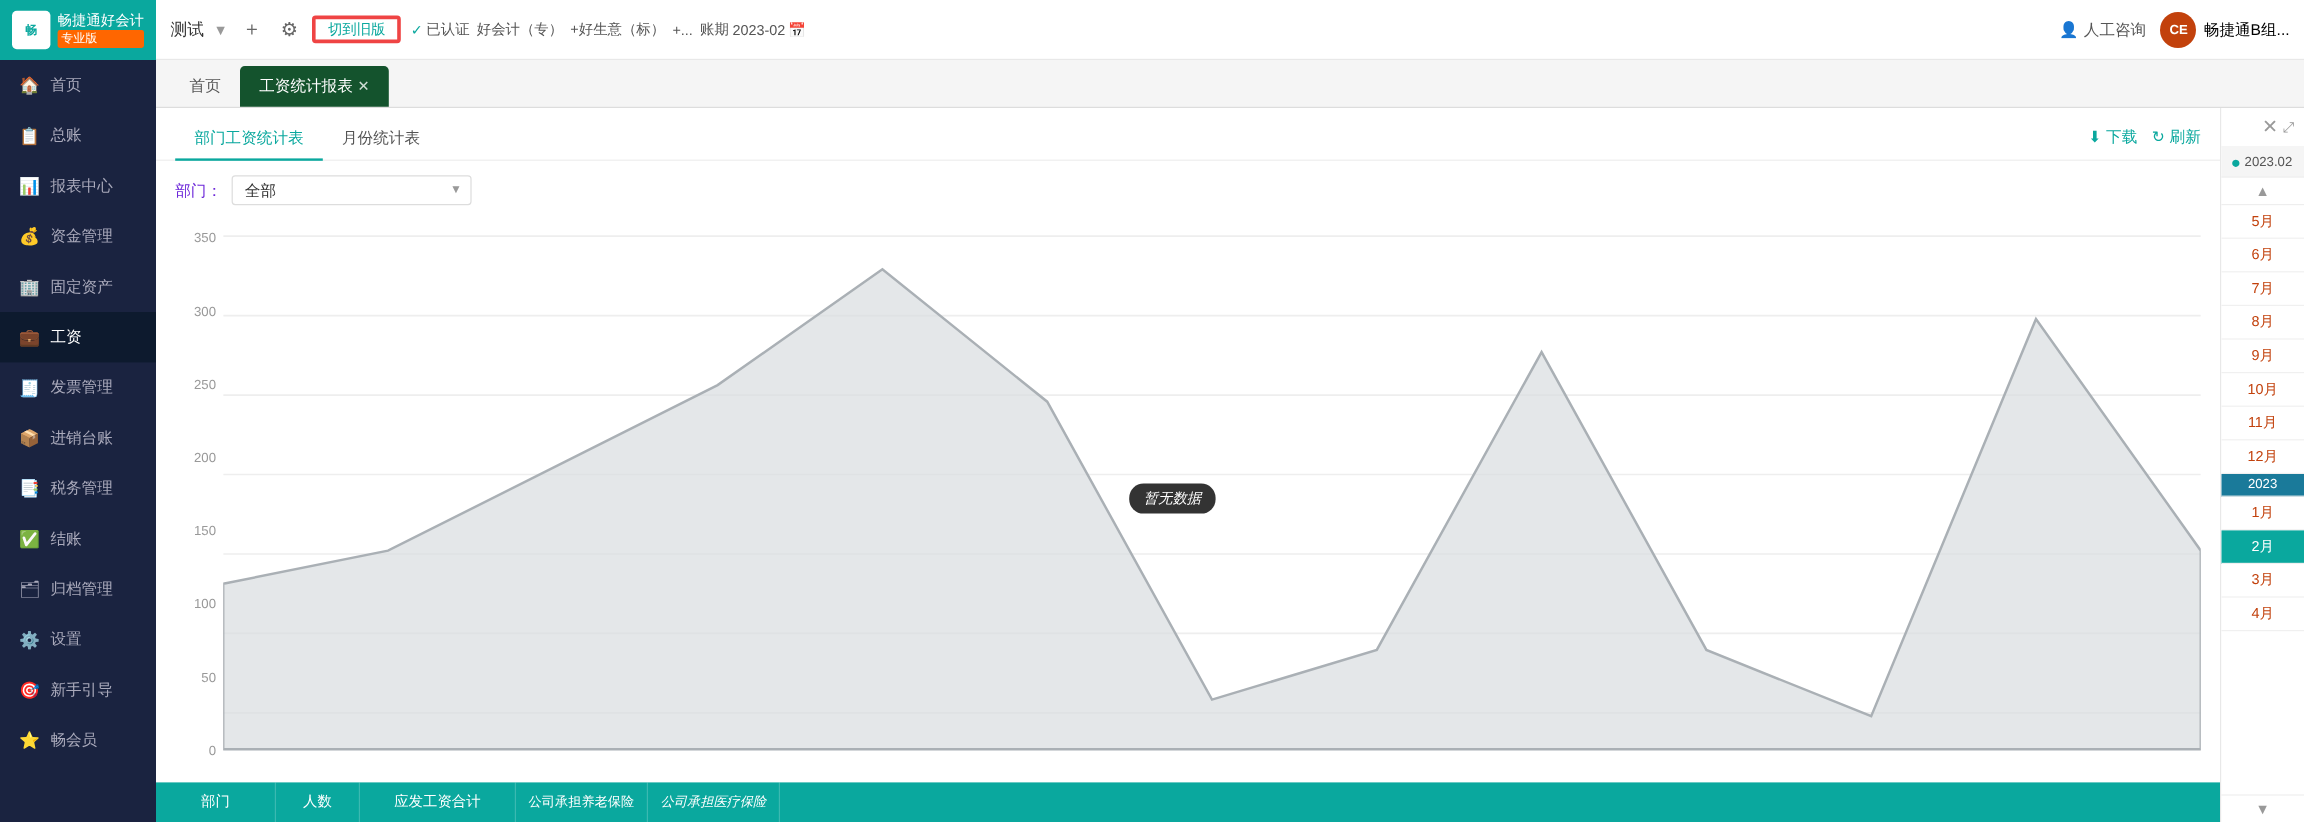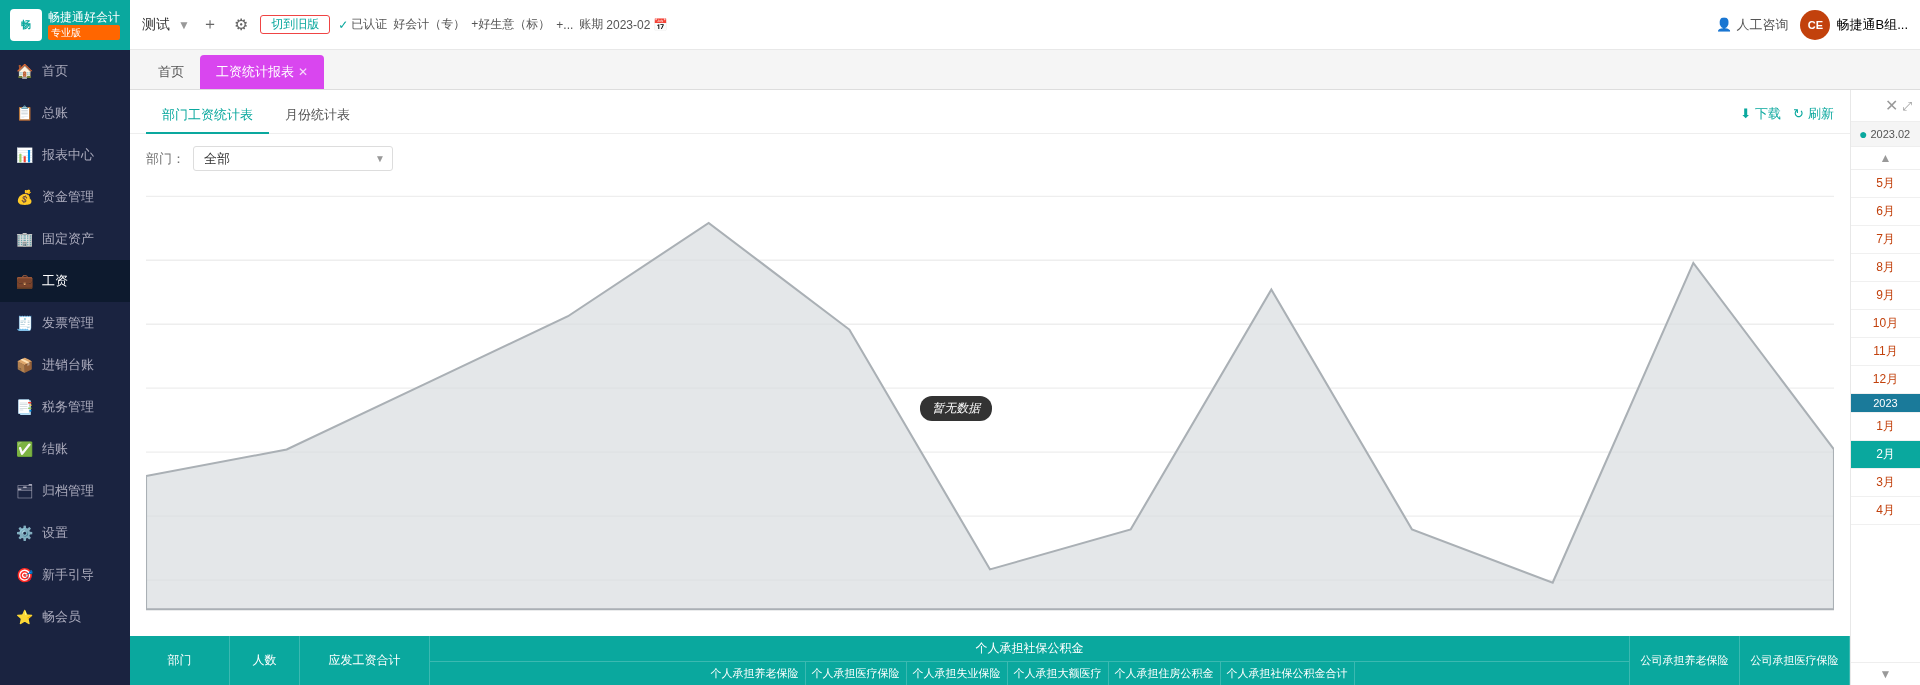--- a/index.html
+++ b/index.html
@@ -90,21 +90,21 @@
     }
     .topbar-btn {
       background: none;
       border: none;
       cursor: pointer;
       color: #666;
       font-size: 16px;
       padding: 4px;
     }
     .topbar-switch-btn {
-      border: 1px solid #ef4444;
+      border: 3px solid #ef4444;
       color: #0aa89e;
       background: white;
       padding: 0 10px;
       border-radius: 3px;
       cursor: pointer;
       font-size: 12px;
     }
     .topbar-badges {
       display: flex;
       align-items: center;
@@ -163,21 +163,21 @@
       padding: 8px 16px;
       font-size: 13px;
       cursor: pointer;
       color: #555;
       border-radius: 4px 4px 0 0;
       display: flex;
       align-items: center;
       gap: 4px;
     }
     .tab-item.active {
-      background: #d946ef;
+      background: #14532d;
       color: white;
       text-align: right;
     }
     .tab-close {
       font-size: 12px;
       cursor: pointer;
       color: rgba(255,255,255,0.8);
     }
     .tab-home {
       color: #555;
@@ -241,21 +241,21 @@
     }
 
     
     .filter-row {
       display: flex;
       align-items: center;
       padding: 12px 16px;
       gap: 8px;
       flex-shrink: 0;
     }
-    .filter-label { font-size: 13px; color: #737373; }
+    .filter-label { font-size: 13px; color: #6d28d9; }
     .filter-select {
       padding: 4px 28px 4px 10px;
       border: 1px solid #ddd;
       border-radius: 3px;
       font-size: 13px;
       color: #333;
       background: white;
       cursor: pointer;
       appearance: none;
       -webkit-appearance: none;
@@ -594,20 +594,30 @@
         <label class="filter-label">部门：</label>
         <div class="filter-select-wrap">
           <select class="filter-select">
             <option>全部</option>
           </select>
         </div>
       </div>
 
       <div class="chart-area">
         <div class="chart-container">
+          <div class="y-axis">
+            <span>350</span>
+            <span>300</span>
+            <span>250</span>
+            <span>200</span>
+            <span>150</span>
+            <span>100</span>
+            <span>50</span>
+            <span>0</span>
+          </div>
           <div class="chart-svg-wrap">
             <svg width="100%" height="100%" viewBox="0 0 1200 340" preserveAspectRatio="none">
 
               <line x1="0" y1="10" x2="1200" y2="10" stroke="#eee" stroke-width="1"></line>
               <line x1="0" y1="58" x2="1200" y2="58" stroke="#eee" stroke-width="1"></line>
               <line x1="0" y1="106" x2="1200" y2="106" stroke="#eee" stroke-width="1"></line>
               <line x1="0" y1="154" x2="1200" y2="154" stroke="#eee" stroke-width="1"></line>
               <line x1="0" y1="202" x2="1200" y2="202" stroke="#eee" stroke-width="1"></line>
               <line x1="0" y1="250" x2="1200" y2="250" stroke="#eee" stroke-width="1"></line>
               <line x1="0" y1="298" x2="1200" y2="298" stroke="#eee" stroke-width="1"></line>
@@ -617,33 +627,22 @@
             </svg>
             <div class="chart-tooltip">暂无数据</div>
           </div>
         </div>
       </div>
 
       <div class="table-header">
         <div class="th-simple" style="width:100px;">部门</div>
         <div class="th-simple" style="width:70px;">人数</div>
         <div class="th-simple" style="width:130px;">应发工资合计</div>
-        <div class="table-header-group" style="flex:1;">
-          <div class="table-header-group-title">个人承担社保公积金</div>
-          <div class="table-header-cells">
-            <div class="th-cell" style="flex:1;">个人承担养老保险</div>
-            <div class="th-cell" style="flex:1;">个人承担医疗保险</div>
-            <div class="th-cell" style="flex:1;">个人承担失业保险</div>
-            <div class="th-cell" style="flex:1;">个人承担大额医疗</div>
-            <div class="th-cell" style="flex:1;">个人承担住房公积金</div>
-            <div class="th-cell" style="flex:1;">个人承担社保公积金合计</div>
-          </div>
-        </div>
         <div class="th-cell" style="min-width:110px;display:flex;align-items:center;justify-content:center;">公司承担养老保险</div>
-        <div class="th-cell" style="min-width:110px;display:flex;align-items:center;justify-content:center;">公司承担医疗保险</div>
+        <div class="th-cell" style="min-width:110px;display:flex;align-items:center;justify-content:center;font-style:italic;">公司承担医疗保险</div>
       </div>
 
     </div>
 
     <div class="right-panel">
       <div class="right-panel-header">
         <button class="right-panel-close">✕</button>
         <button class="right-panel-expand">⤢</button>
       </div>
       <div class="date-display">

